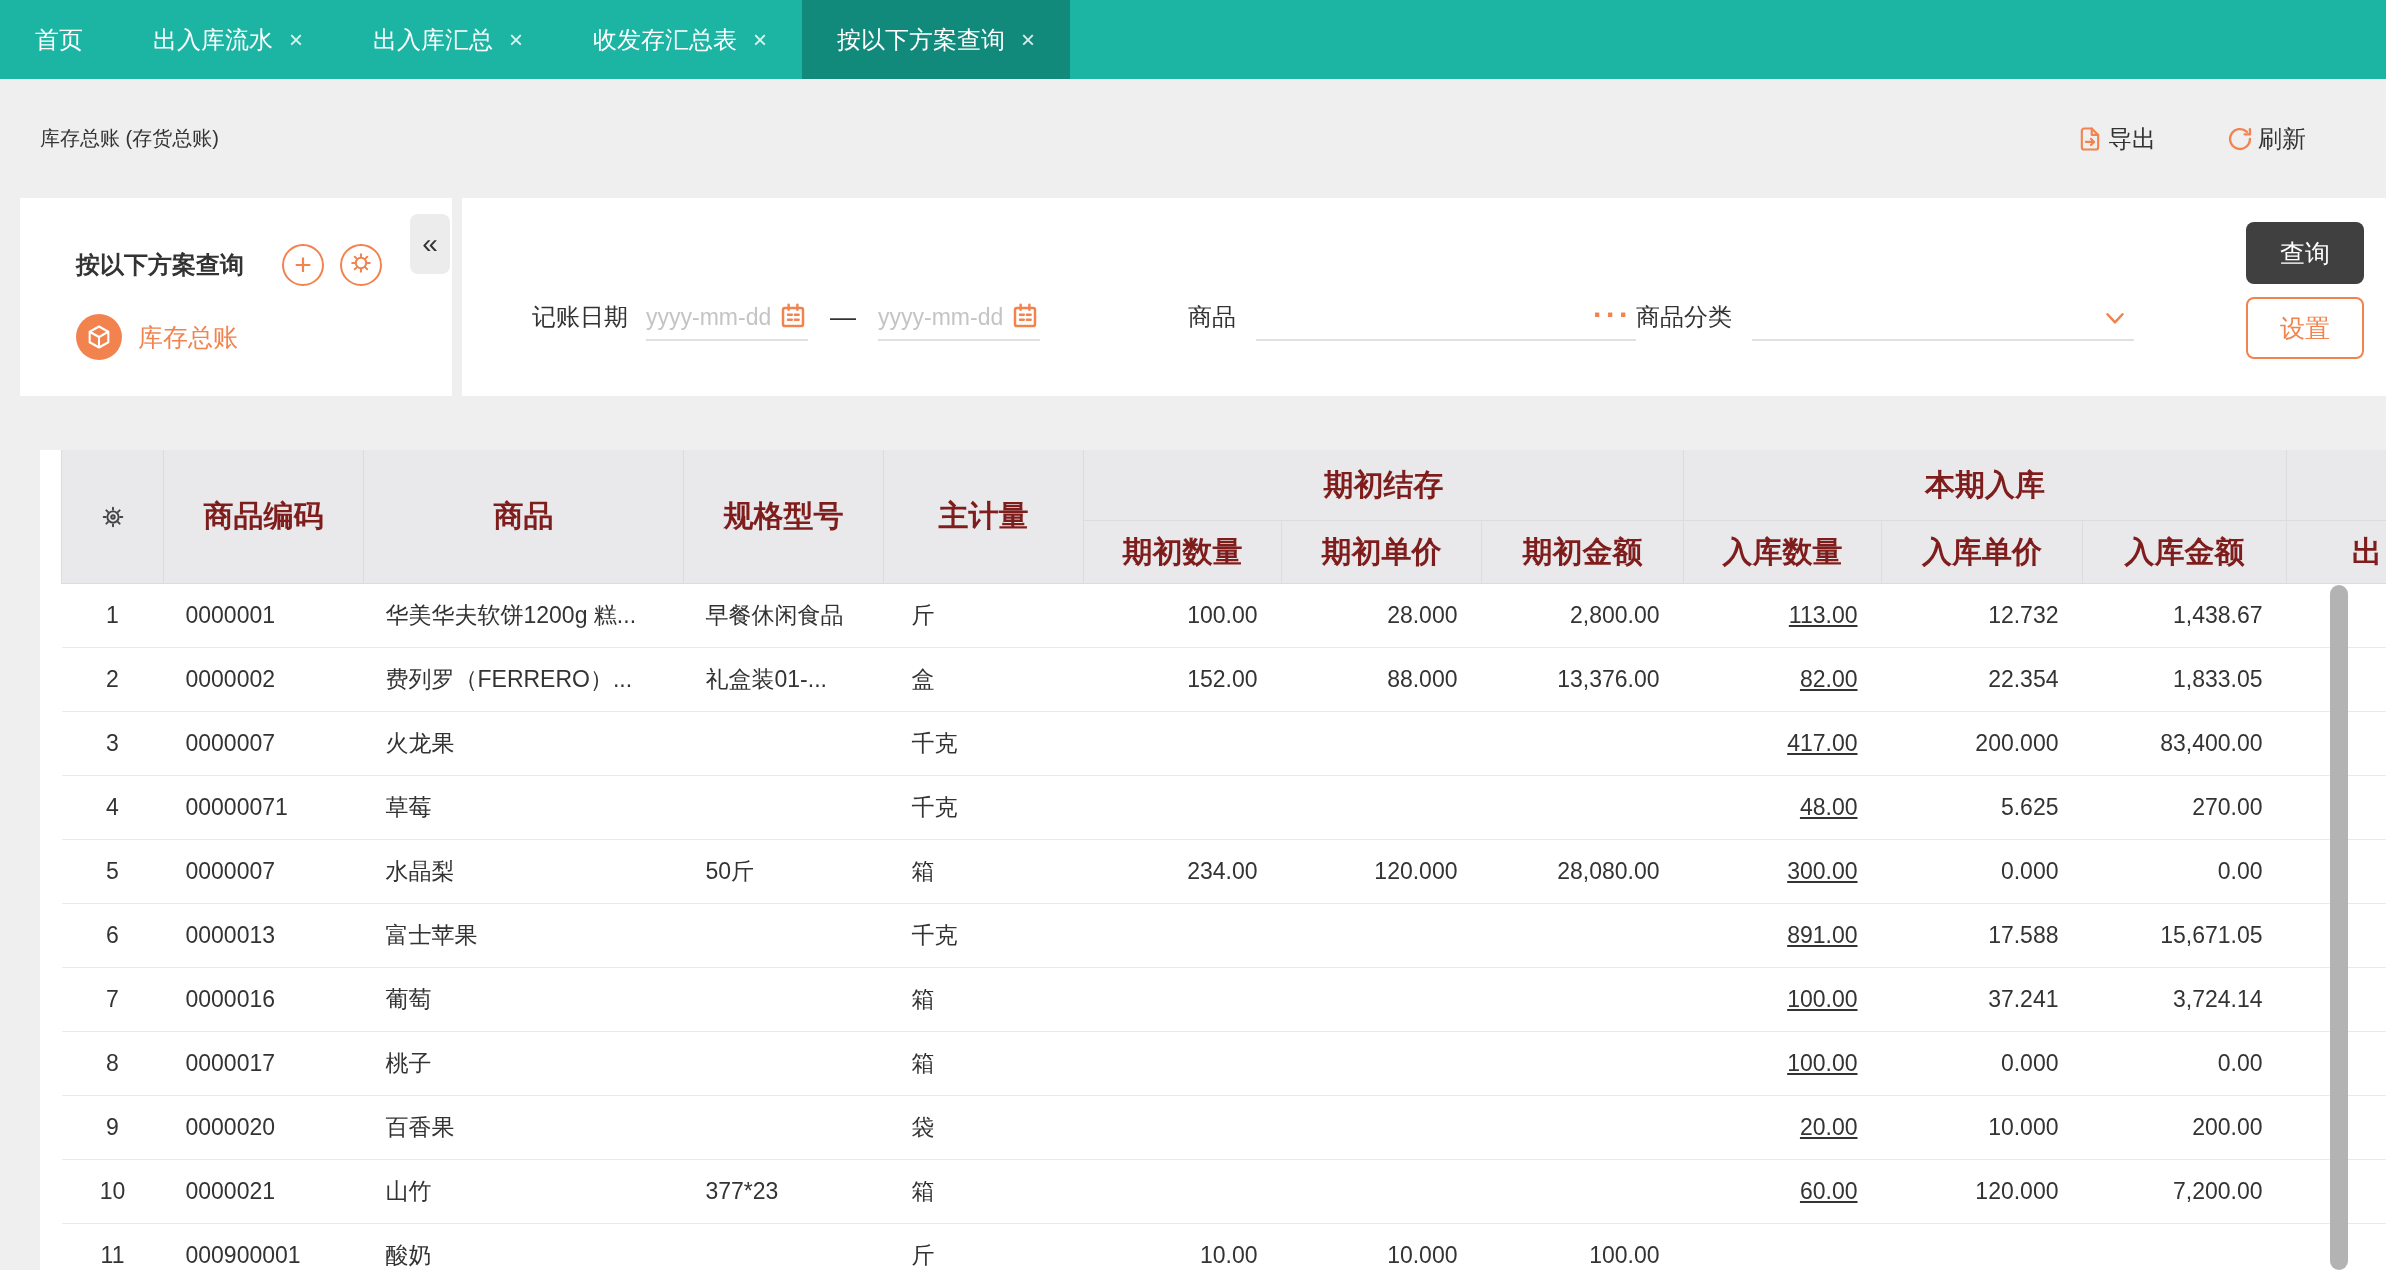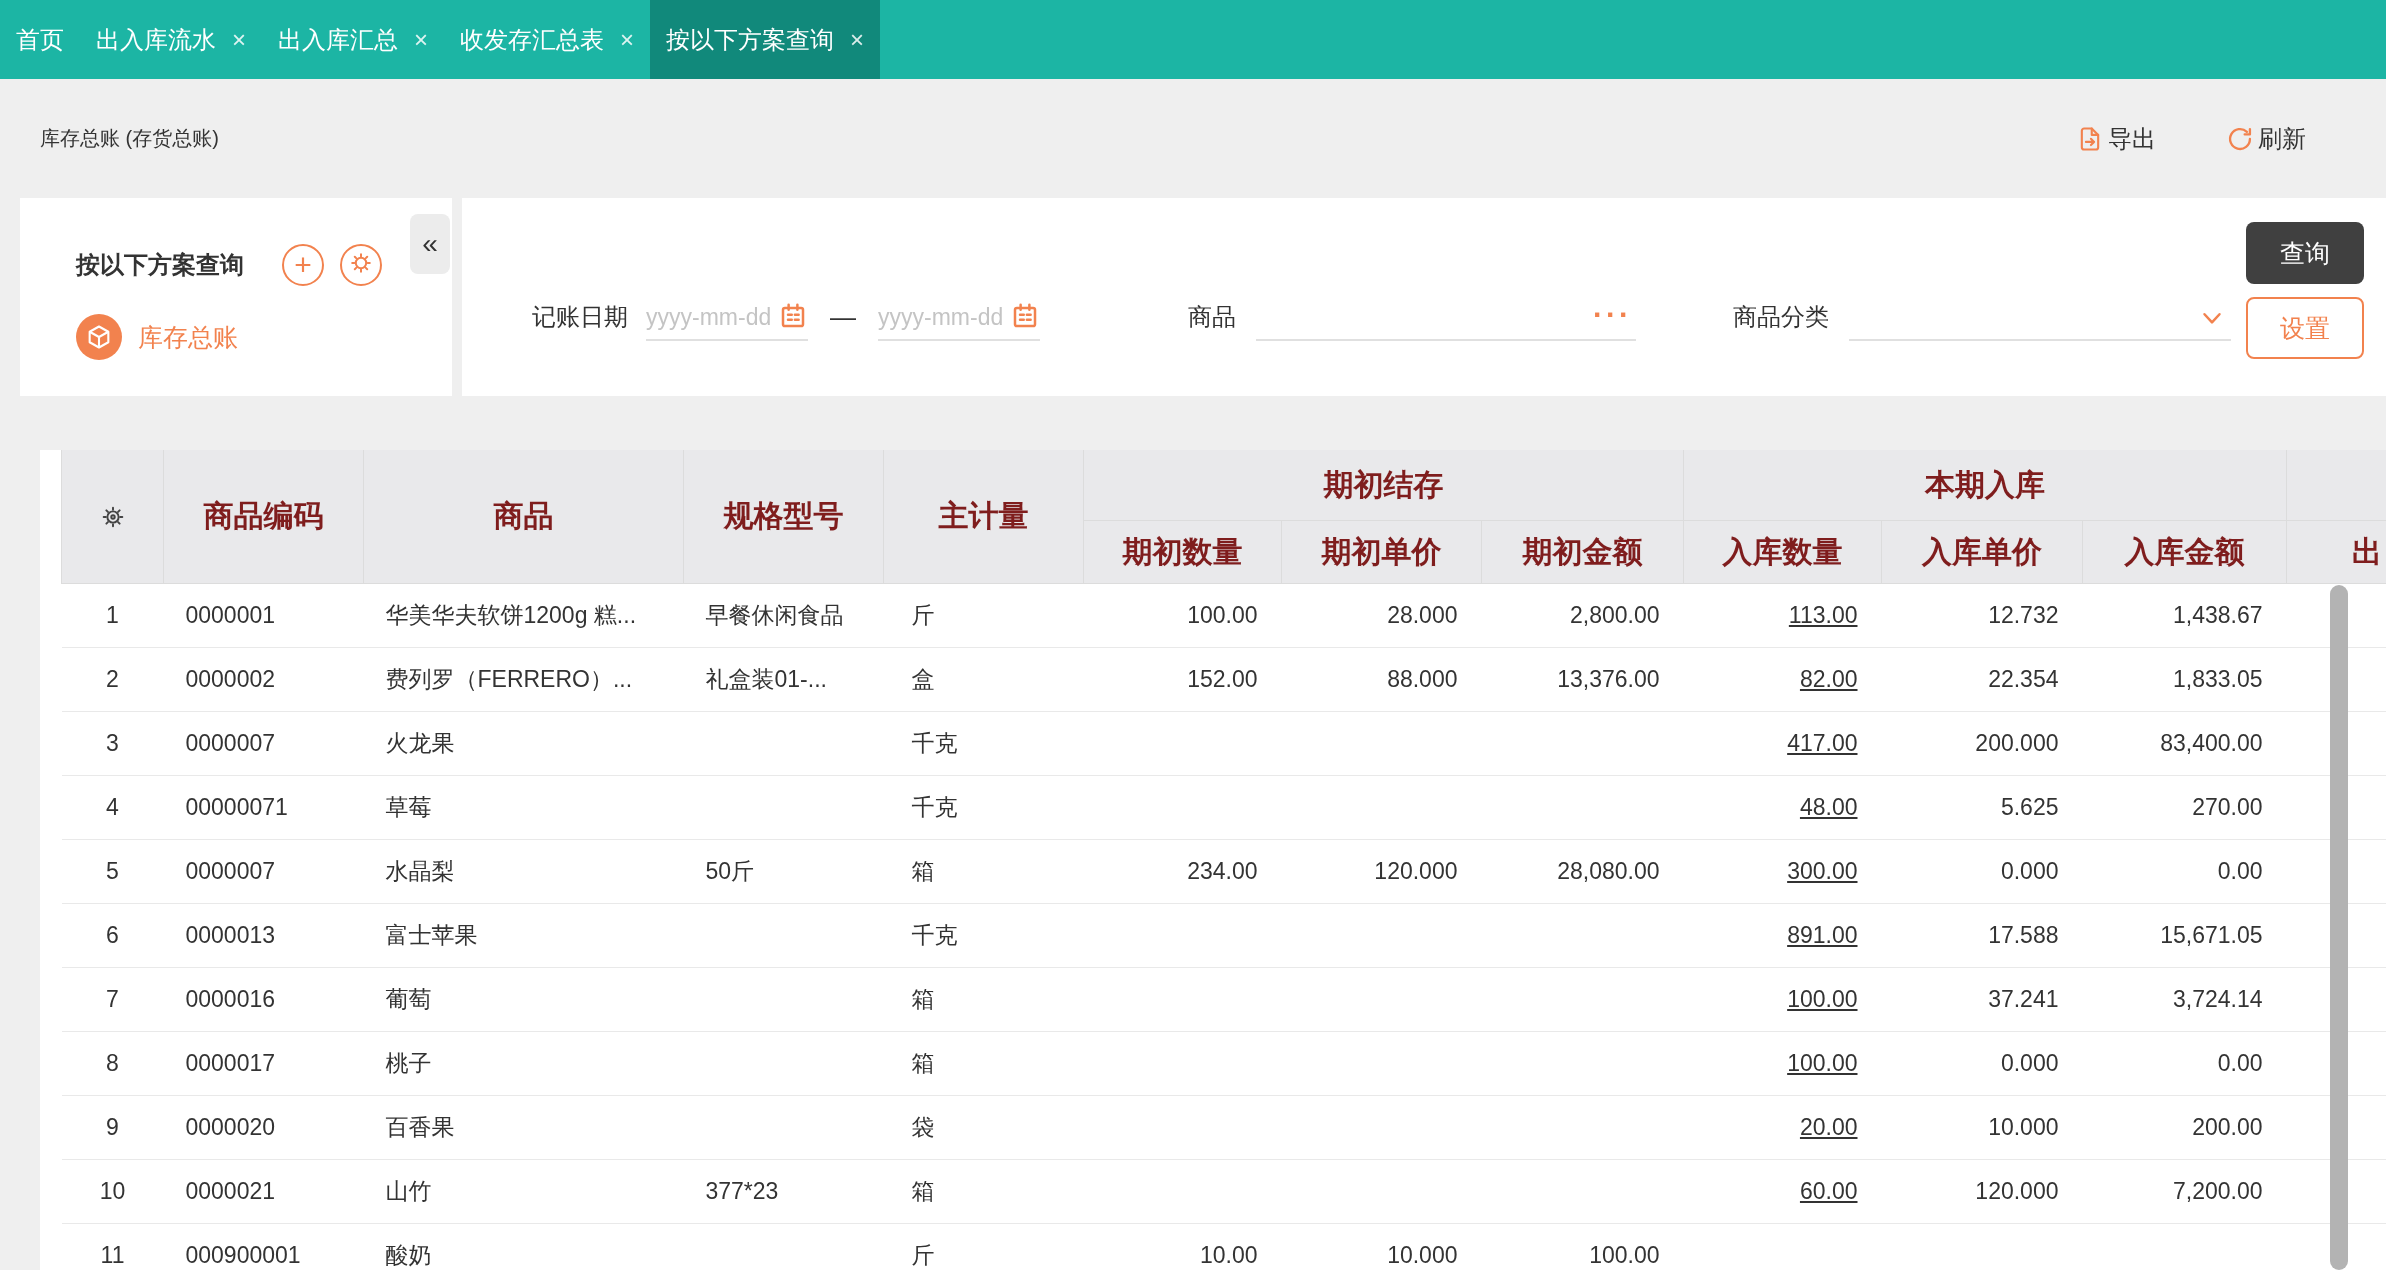--- a/index.html
+++ b/index.html
@@ -3,21 +3,21 @@
 <meta charset="utf-8">
 <style>
   html,body{margin:0;padding:0;}
   body{
     width:2386px;height:1270px;overflow:hidden;
     background:#efefef;color:#333;
     font-family:"Liberation Sans","DejaVu Sans",sans-serif;
   }
   
   .tabbar{height:79px;background:#1cb5a4;display:flex;align-items:stretch;}
-  .tab{display:flex;align-items:center;padding:0 16px;color:#fff;font-size:24px;cursor:pointer;}
+  .tab{display:flex;align-items:center;padding:0 35px;color:#fff;font-size:24px;cursor:pointer;}
   .tab.active{background:#11897b;}
   .tab-close{margin-left:16px;font-size:24px;opacity:.85;line-height:1;}
   
   .titlebar{height:119px;display:flex;align-items:center;padding:0 40px;}
   .page-title{font-size:20px;font-weight:500;color:#333;}
   .title-actions{margin-left:auto;display:flex;gap:70px;align-items:center;margin-right:40px;}
   .t-action{display:flex;align-items:center;gap:4px;font-size:24px;color:#333;cursor:pointer;}
   .t-action svg{display:block;}
   
   .filter-row{height:198px;display:flex;}
@@ -184,21 +184,21 @@
     </div>
 
     <div class="f-group" style="margin-left:148px;">
       <span class="f-label">商品</span>
       <span class="underline-box prod-box">
         <input style="">
         <span class="dots-btn">···</span>
       </span>
     </div>
 
-    <div class="f-group" style="margin-left:97px;">
+    <div class="f-group" style="">
       <span class="f-label">商品分类</span>
       <span class="underline-box cat-box">
         <input style="">
         <span class="chev">
           <svg width="30" height="30" viewBox="0 0 24 24" fill="none" stroke="#f2824e" stroke-width="2" stroke-linecap="round" stroke-linejoin="round">
             <polyline points="6,9 12,15.5 18,9"></polyline>
           </svg>
         </span>
       </span>
     </div>

